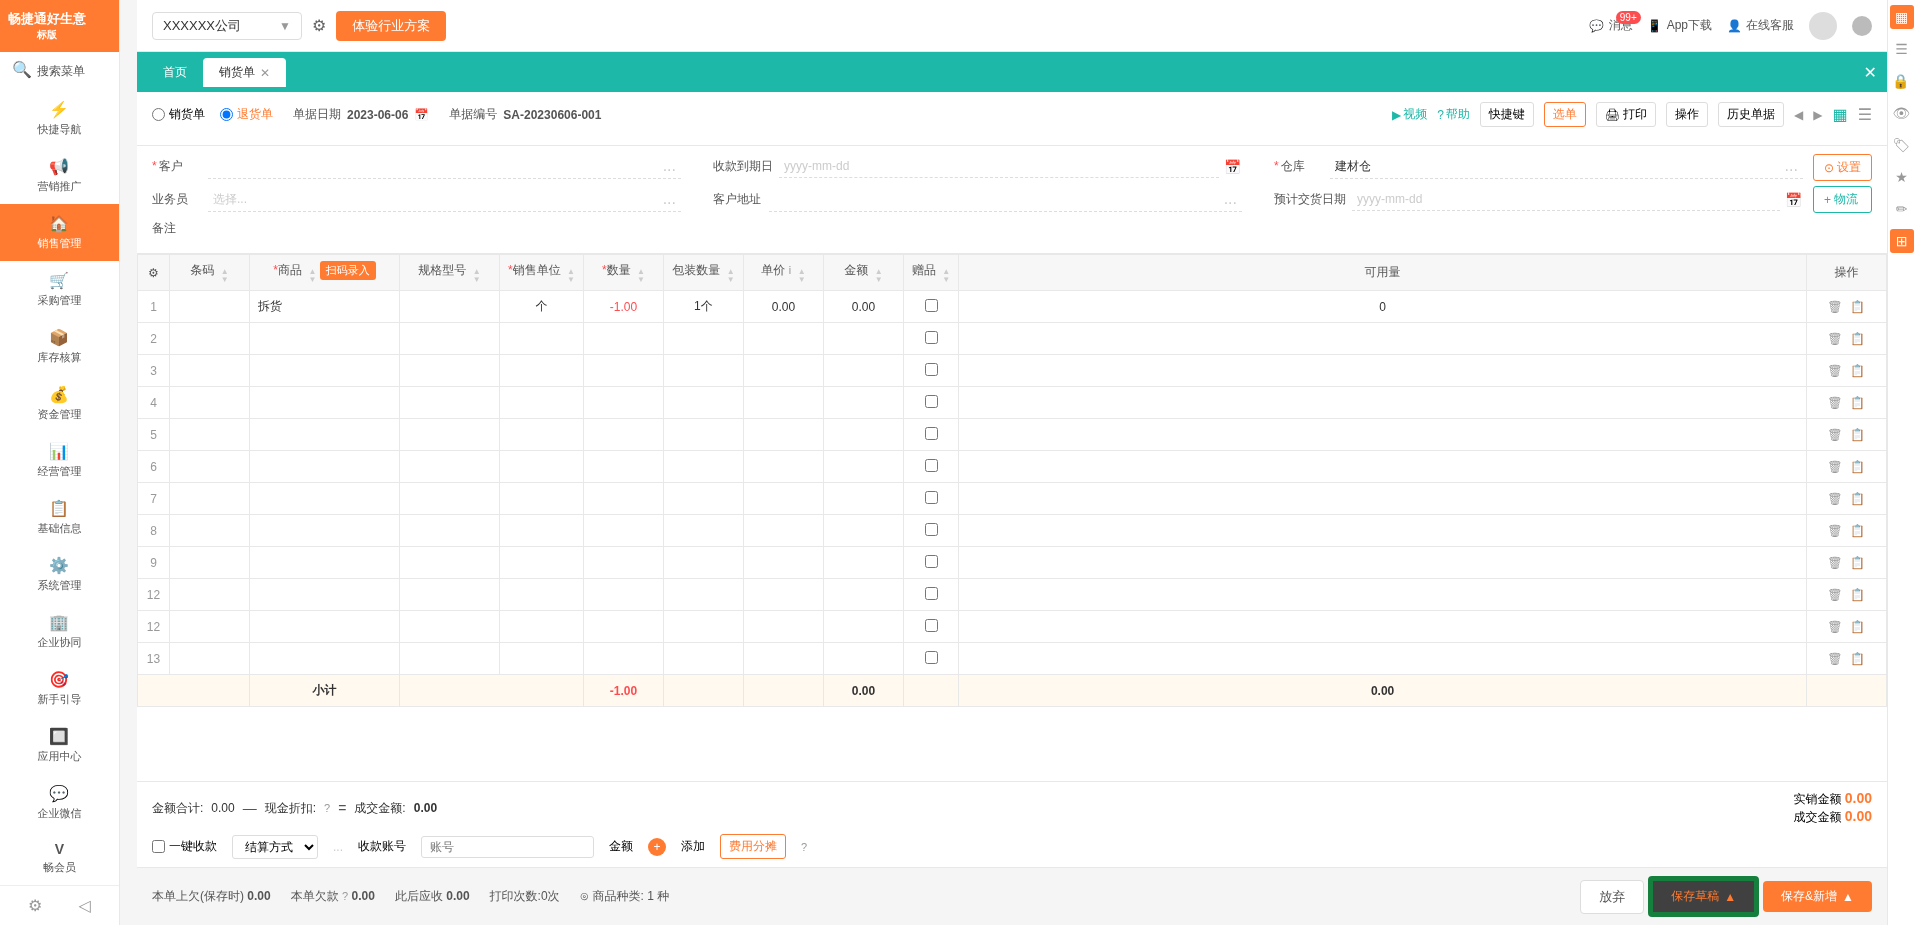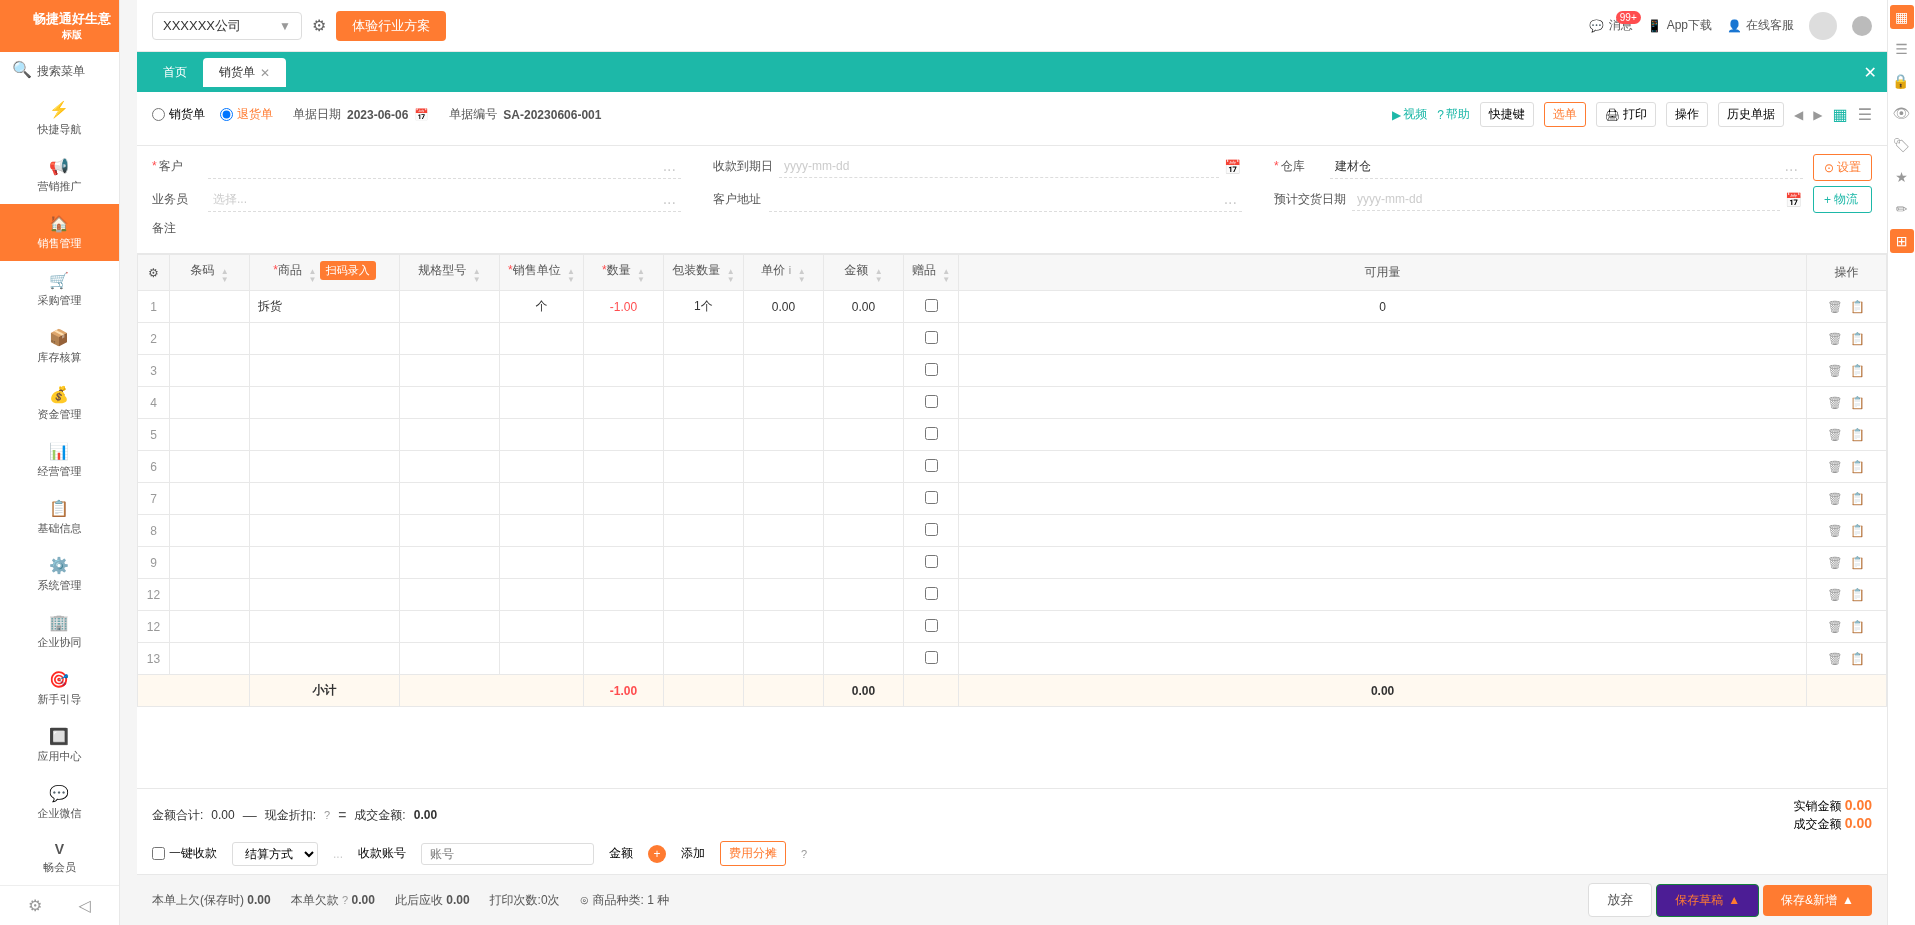--- a/index.html
+++ b/index.html
@@ -1,20 +1,20 @@
 <!DOCTYPE html>
 <html><head>
   <meta charset="utf-8">
   <style>
     * { box-sizing: border-box; margin: 0; padding: 0; font-family: 'Microsoft YaHei', Arial, sans-serif; font-size: 12px; }
     body { width: 1915px; height: 925px; overflow: hidden; background: #f5f5f5; display: flex; }
 
     
     .sidebar { width: 120px; background: #fff; height: 925px; display: flex; flex-direction: column; border-right: 1px solid #e8e8e8; flex-shrink: 0; }
-    .sidebar-logo { background: #ff7b31; padding: 10px 8px; text-align: center; color: #fff; font-size: 11px; font-weight: bold; line-height: 1.4; height: 52px; display: flex; align-items: center; justify-content: flex-end; }
+    .sidebar-logo { background: #ff7b31; padding: 10px 8px; text-align: center; color: #fff; font-size: 11px; font-weight: bold; line-height: 1.4; height: 52px; display: flex; align-items: center; justify-content: flex-start; }
     .sidebar-item { display: flex; flex-direction: column; align-items: center; padding: 10px 5px; cursor: pointer; color: #555; border-bottom: none; }
     .sidebar-item.active { background: #ff7b31; color: #fff; }
     .sidebar-item .icon { font-size: 16px; margin-bottom: 3px; }
     .sidebar-item .label { font-size: 11px; text-align: center; }
     .sidebar-bottom { margin-top: auto; display: flex; align-items: center; justify-content: space-around; padding: 10px; border-top: 1px solid #eee; }
 
     
     .main { flex: 1; display: flex; flex-direction: column; height: 925px; overflow: hidden; padding-left: 17px; }
 
     
@@ -91,21 +91,21 @@
     .select-box { border: 1px solid #ddd; border-radius: 3px; padding: 3px 8px; background: #fff; cursor: pointer; }
     .input-field { border: 1px solid #ddd; border-radius: 3px; padding: 3px 8px; background: #fff; min-width: 80px; }
     .add-btn { background: #ff7b31; color: #fff; border: none; border-radius: 50%; width: 18px; height: 18px; cursor: pointer; font-size: 12px; display: flex; align-items: center; justify-content: center; }
     .expense-btn { border: 1px solid #ff7b31; color: #ff7b31; background: #fff; border-radius: 3px; padding: 3px 8px; cursor: pointer; font-size: 12px; }
 
     
     .action-bar { background: #f5f5f5; border-top: 1px solid #e8e8e8; padding: 8px 15px; display: flex; align-items: center; flex-shrink: 0; }
     .bottom-info { display: flex; align-items: center; gap: 20px; color: #555; font-size: 12px; flex: 1; }
     .bottom-actions { display: flex; align-items: center; gap: 4px; }
     .discard-btn { border: 1px solid #ddd; background: #fff; border-radius: 4px; padding: 7px 18px; cursor: pointer; color: #555; font-size: 13px; }
-    .draft-btn { border: 1px solid #15803d; background: #4c1d95; color: #ff7b31; border-radius: 4px; padding: 7px 18px; cursor: pointer; font-size: 13px; display: flex; align-items: center; gap: 5px; }
+    .draft-btn { border: 5px solid #15803d; background: #404040; color: #ff7b31; border-radius: 4px; padding: 7px 18px; cursor: pointer; font-size: 13px; display: flex; align-items: center; gap: 5px; }
     .save-new-btn { background: #ff7b31; color: #fff; border: none; border-radius: 4px; padding: 7px 18px; cursor: pointer; font-size: 13px; display: flex; align-items: center; gap: 5px; }
 
     
     .right-tools { width: 28px; background: #fff; display: flex; flex-direction: column; align-items: center; padding: 5px 0; gap: 8px; border-left: 1px solid #e8e8e8; flex-shrink: 0; }
     .tool-icon { width: 24px; height: 24px; display: flex; align-items: center; justify-content: center; cursor: pointer; color: #999; font-size: 14px; border-radius: 3px; }
     .tool-icon.active { background: #ff7b31; color: #fff; }
     .tool-icon.orange-bg { background: #ff7b31; color: #fff; }
 
     .note-field { border: none; outline: none; width: 200px; font-size: 12px; color: #666; }
 

